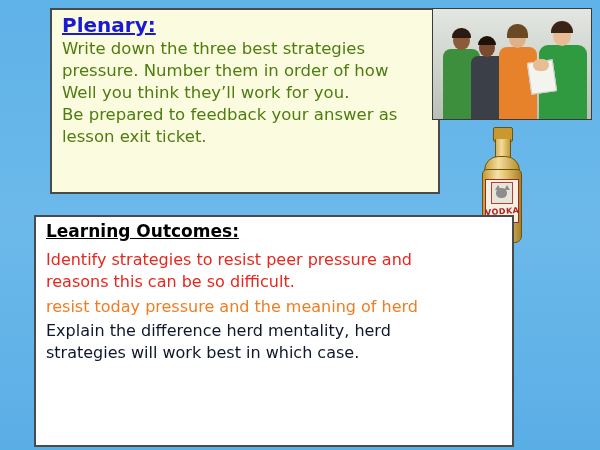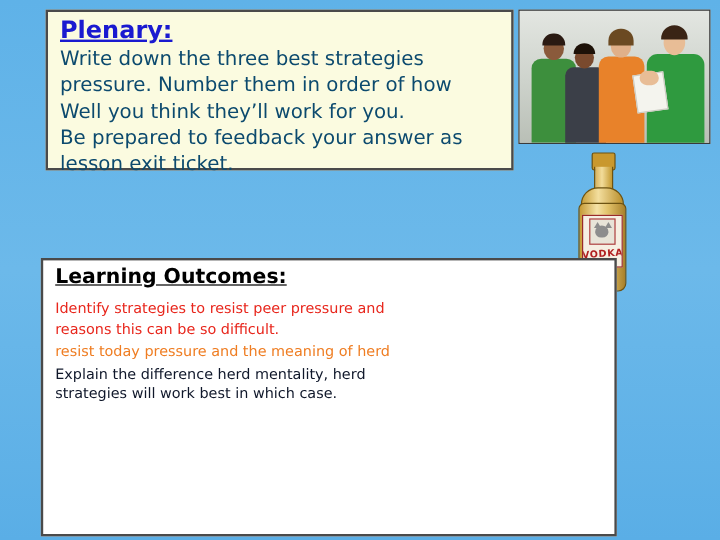--- a/index.html
+++ b/index.html
@@ -16,40 +16,40 @@
   }
   .slide {
     position: absolute;
     inset: 0;
     background: linear-gradient(to bottom, #5fb2e8 0%, #6cb9ea 50%, #5aaee6 100%);
   }
 
   
   .plenary-box {
     position: absolute;
-    left: 38px;
+    left: 50px;
     top: 8px;
     width: 390px;
-    height: 134px;
+    height: 186px;
     background: #fbfbe0;
     border: 2px solid #4a4a4a;
     box-sizing: border-box;
     padding: 4px 8px 4px 10px;
   }
   .plenary-title {
     color: #1a1ad0;
     font-size: 20px;
     font-weight: bold;
     text-decoration: underline;
     line-height: 1.15;
     margin-bottom: 1px;
     font-family: "DejaVu Sans", sans-serif;
   }
   .plenary-body {
-    color: #0c4a6e;
+    color: #4d7c0f;
     font-size: 16.5px;
     line-height: 1.33;
     font-family: "DejaVu Sans", sans-serif;
   }
   .plenary-body div {
     white-space: nowrap;
   }
 
   
   .outcomes-box {
@@ -66,21 +66,21 @@
   .outcomes-title {
     color: #000000;
     font-size: 17px;
     font-weight: bold;
     text-decoration: underline;
     line-height: 1.2;
     margin-bottom: 8px;
     font-family: "DejaVu Sans", sans-serif;
   }
   .outcome {
-    font-size: 12px;
+    font-size: 16px;
     line-height: 1.35;
     margin-bottom: 3px;
     font-family: "DejaVu Sans", sans-serif;
   }
   .outcome div { white-space: nowrap; }
   .oc-red { color: #e8261c; }
   .oc-orange { color: #ef7d22; }
   .oc-green { color: #0f172a; }
 
   

